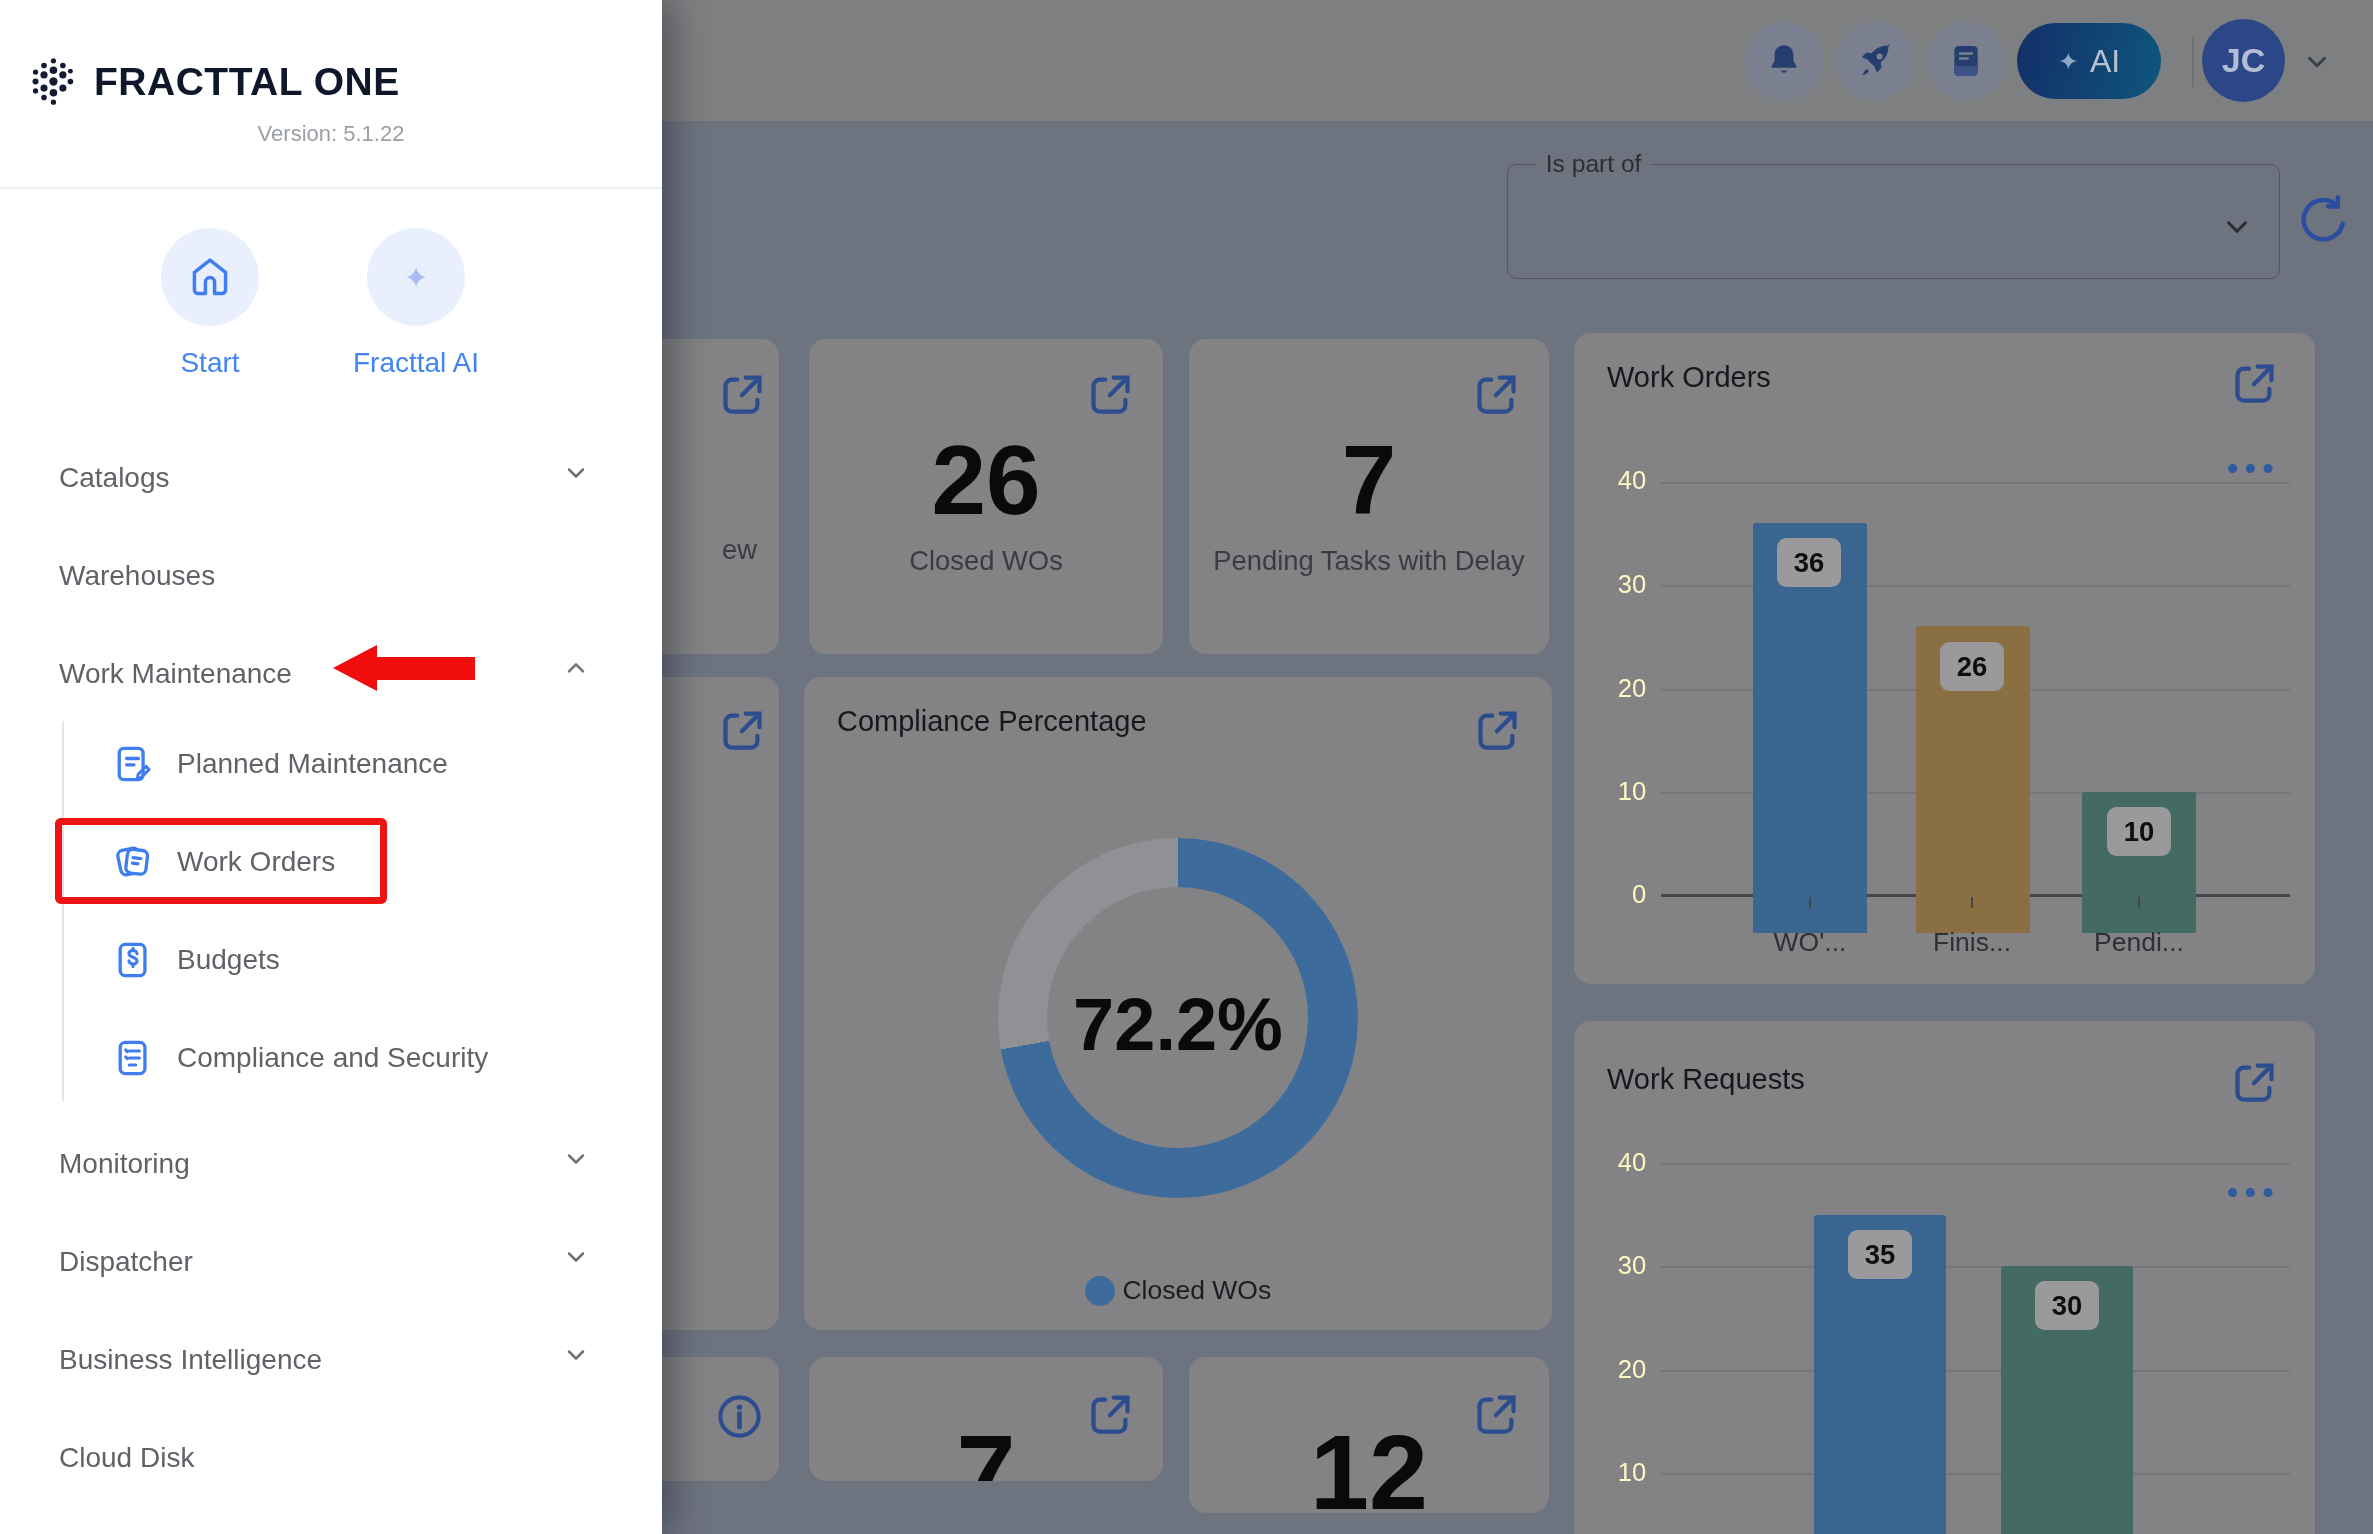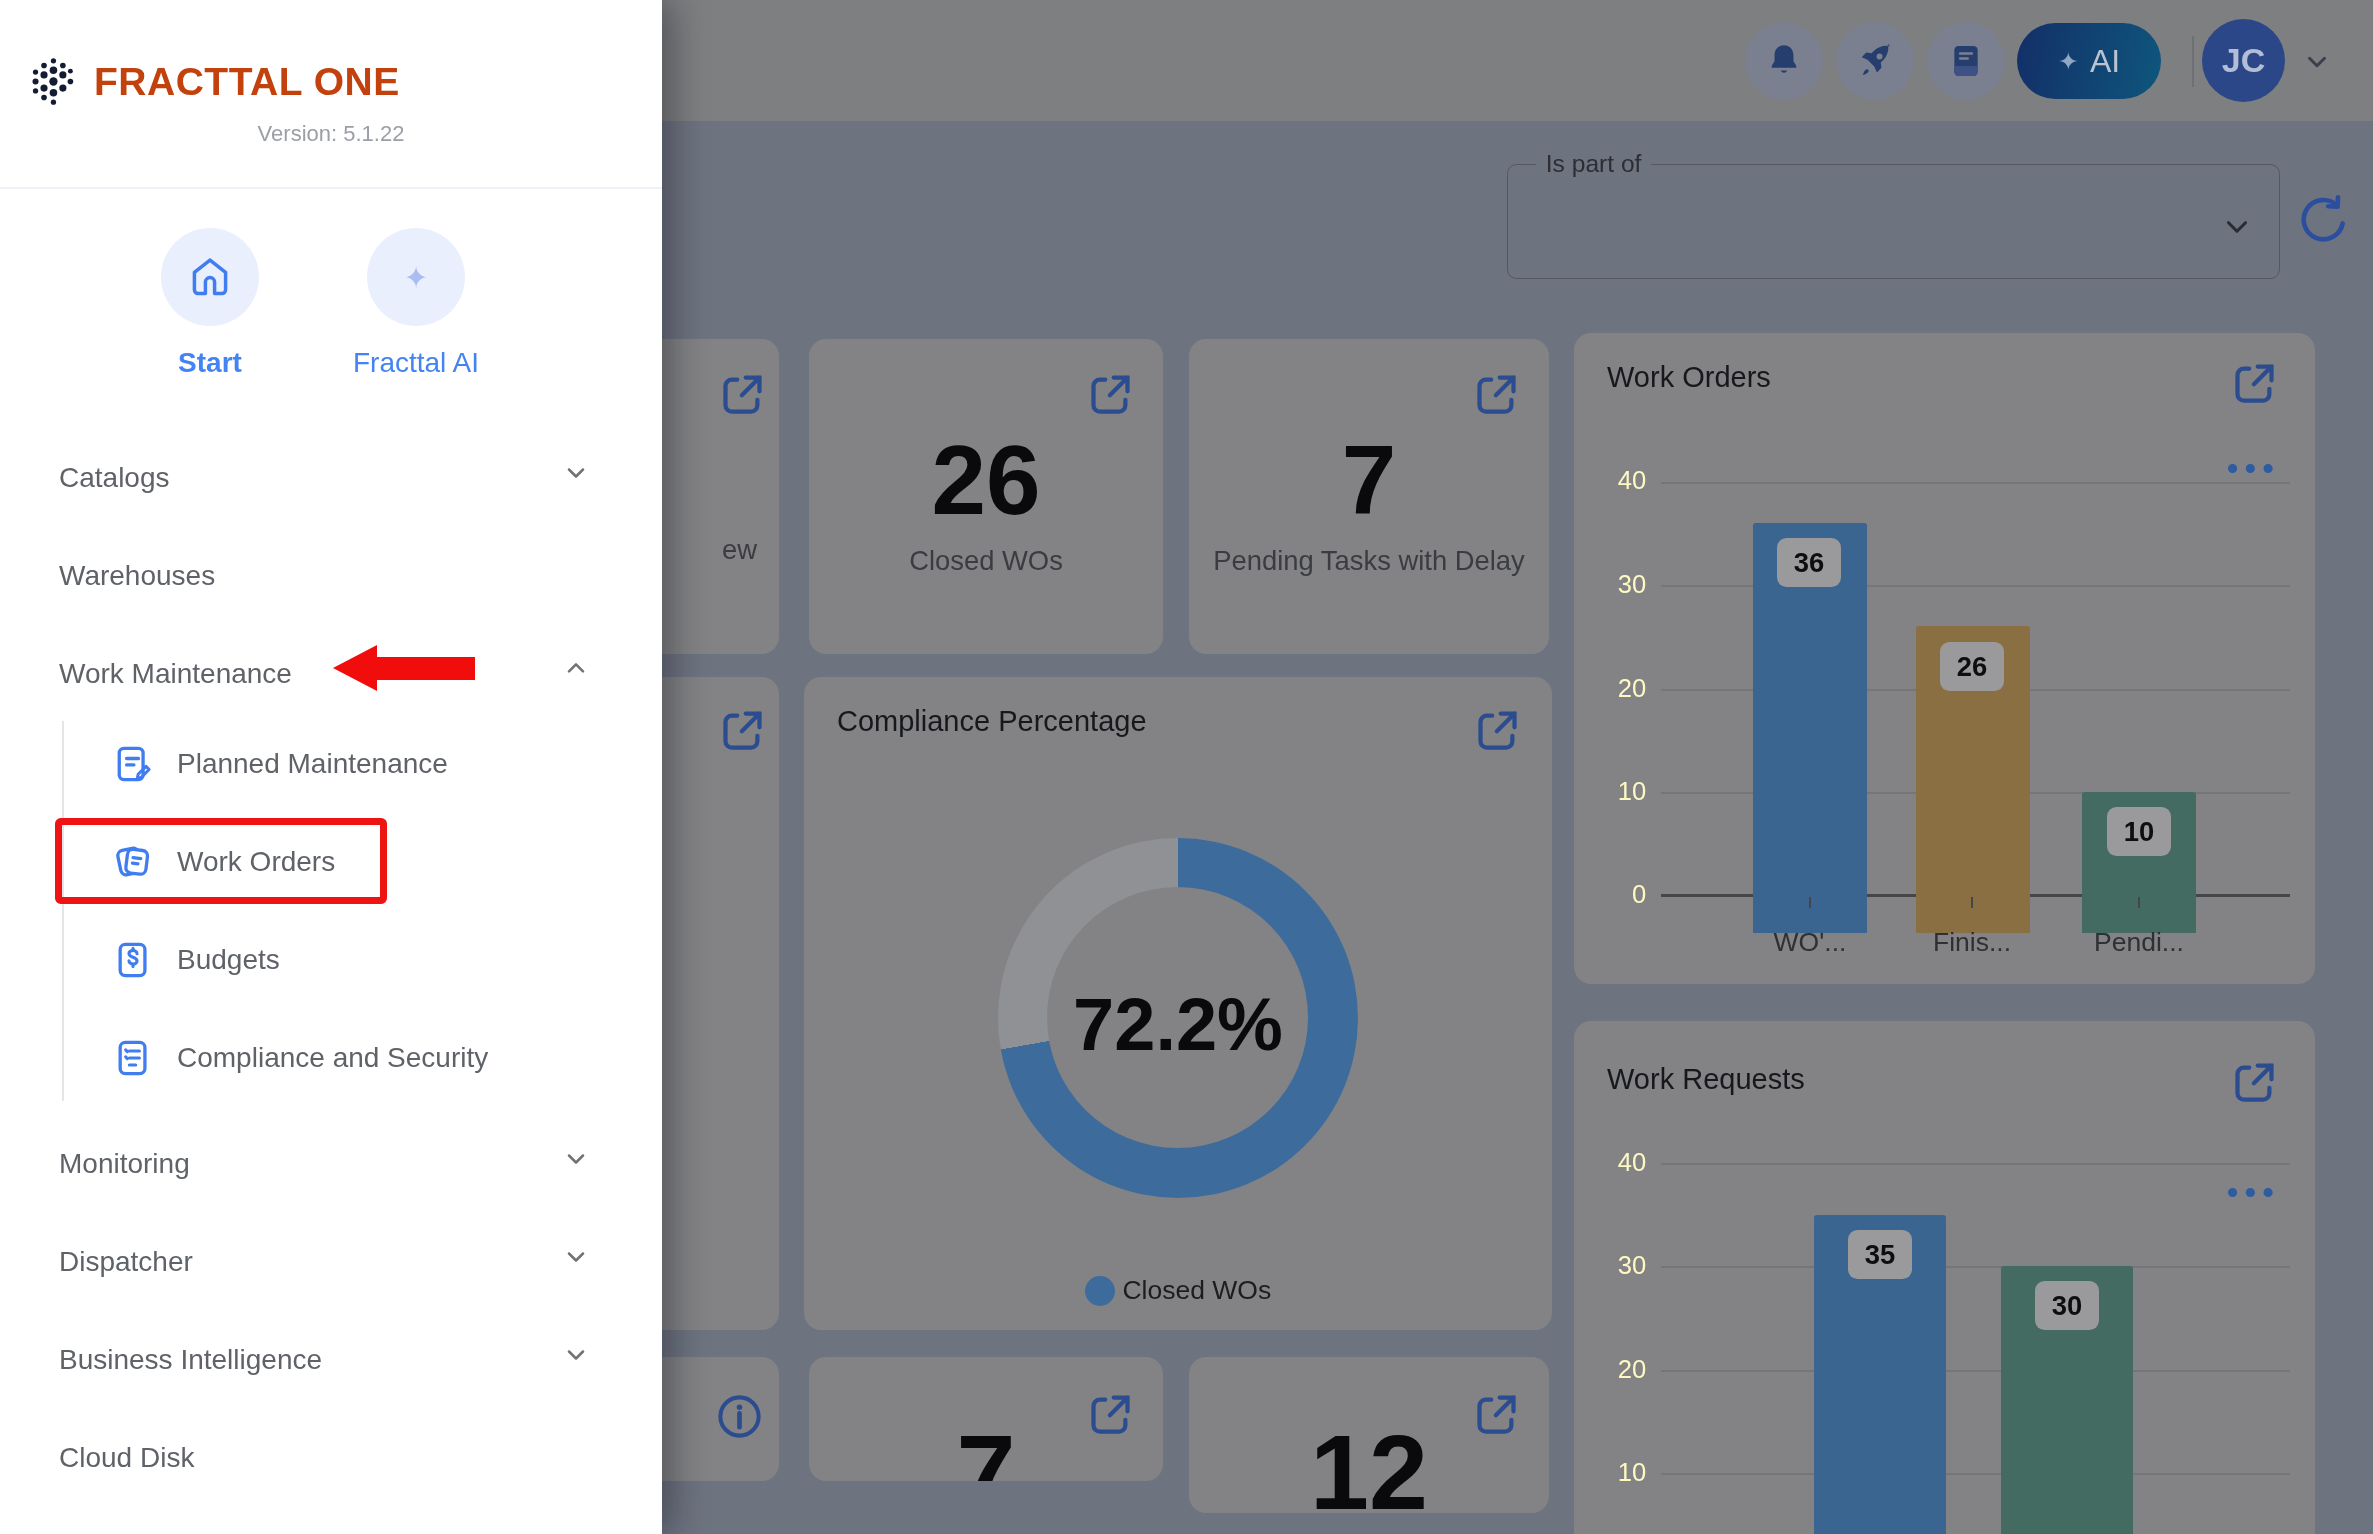--- a/index.html
+++ b/index.html
@@ -40,21 +40,21 @@
   .donut-hole{position:absolute;border-radius:50%;background:#838385;}
   .donut-center{position:absolute;width:100%;text-align:center;font-size:74px;font-weight:bold;color:#0a0a0c;}
   .legend-row{position:absolute;width:100%;display:flex;align-items:center;justify-content:center;gap:7.6px;}
   .legend-dot{width:30px;height:30px;border-radius:50%;}
   .legend-label{font-size:26.5px;color:#1c1d20;}
   .partial-frag{position:absolute;font-size:27.4px;color:#3a3c41;}
   
   .sidebar{position:absolute;left:0;top:0;width:662px;height:1535px;background:#ffffff;z-index:10;
            box-shadow:9.5px 0 34px rgba(10,14,24,0.38);}
   .logo-row{position:absolute;left:28px;top:55px;display:flex;align-items:center;gap:17px;}
-  .logo-text{font-size:39px;font-weight:bold;color:#c2410c;letter-spacing:0.5px;}
+  .logo-text{font-size:39px;font-weight:bold;color:#0f172a;letter-spacing:0.5px;}
   .version{position:absolute;left:0;top:121px;width:662px;text-align:center;font-size:22px;color:#9aa0a6;}
   .header-divider{position:absolute;left:0;top:187px;width:662px;height:1.9px;background:#eef1f6;}
   .shortcut{position:absolute;width:208px;text-align:center;cursor:pointer;}
   .shortcut-circle{width:98px;height:98px;border-radius:50%;background:#e9effc;margin:0 auto;
                    display:flex;align-items:center;justify-content:center;}
   .shortcut-label{margin-top:21px;font-size:28px;color:#4383f3;}
   .nav{position:absolute;left:0;top:421px;width:662px;}
   .nav-row{position:relative;height:98px;cursor:pointer;}
   .nav-label{position:absolute;left:59px;top:8px;height:98px;line-height:98px;font-size:28px;color:#5f6368;}
   .nav-chevron{position:absolute;left:562px;top:38px;}
@@ -266,21 +266,21 @@
             <circle cx="18.5" cy="17.5" r="1.9"></circle>
           <circle cx="22.5" cy="8.5" r="1.3"></circle>
             <circle cx="22.5" cy="14" r="1.5"></circle>
         </g>
       </svg>
       <span class="logo-text">FRACTTAL ONE</span>
     </div>
     <div class="version">Version: 5.1.22</div>
     <div class="header-divider"></div>
 
-    <div class="shortcut" style="left:106px;top:228px;font-weight:bold;">
+    <div class="shortcut" style="left:106px;top:228px;">
       <div class="shortcut-circle">
         <svg width="44" height="44" viewBox="0 0 24 24">
           <path d="M3.5 9.5 12 2.8l8.5 6.7V19a2 2 0 0 1-2 2h-4v-6.2a2.5 2.5 0 0 0-5 0V21h-4a2 2 0 0 1-2-2z" fill="none" stroke="#3f7df0" stroke-width="1.9" stroke-linejoin="round"></path>
         </svg>
       </div>
       <div class="shortcut-label">Start</div>
     </div>
     <div class="shortcut" style="left:312px;top:228px;">
       <div class="shortcut-circle">
         <span style="color:#a9bdf2;font-size:30px;">✦</span>

